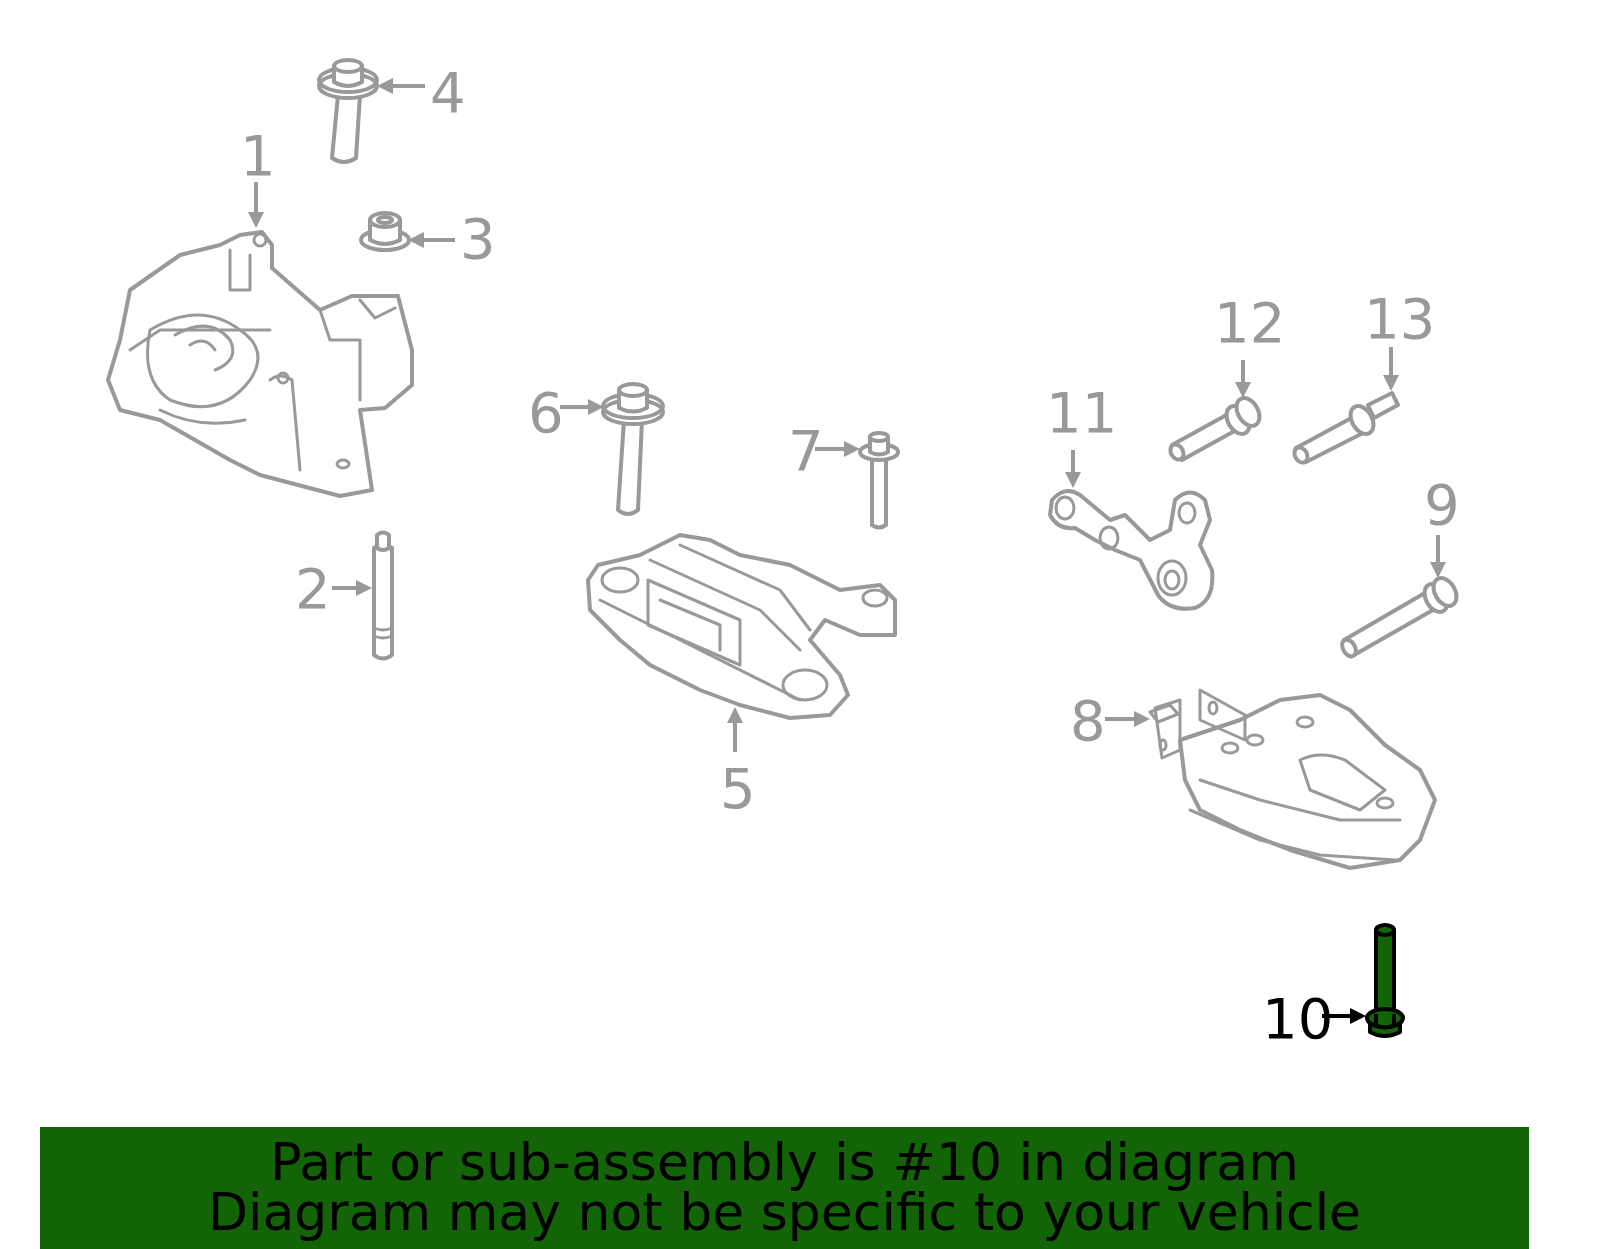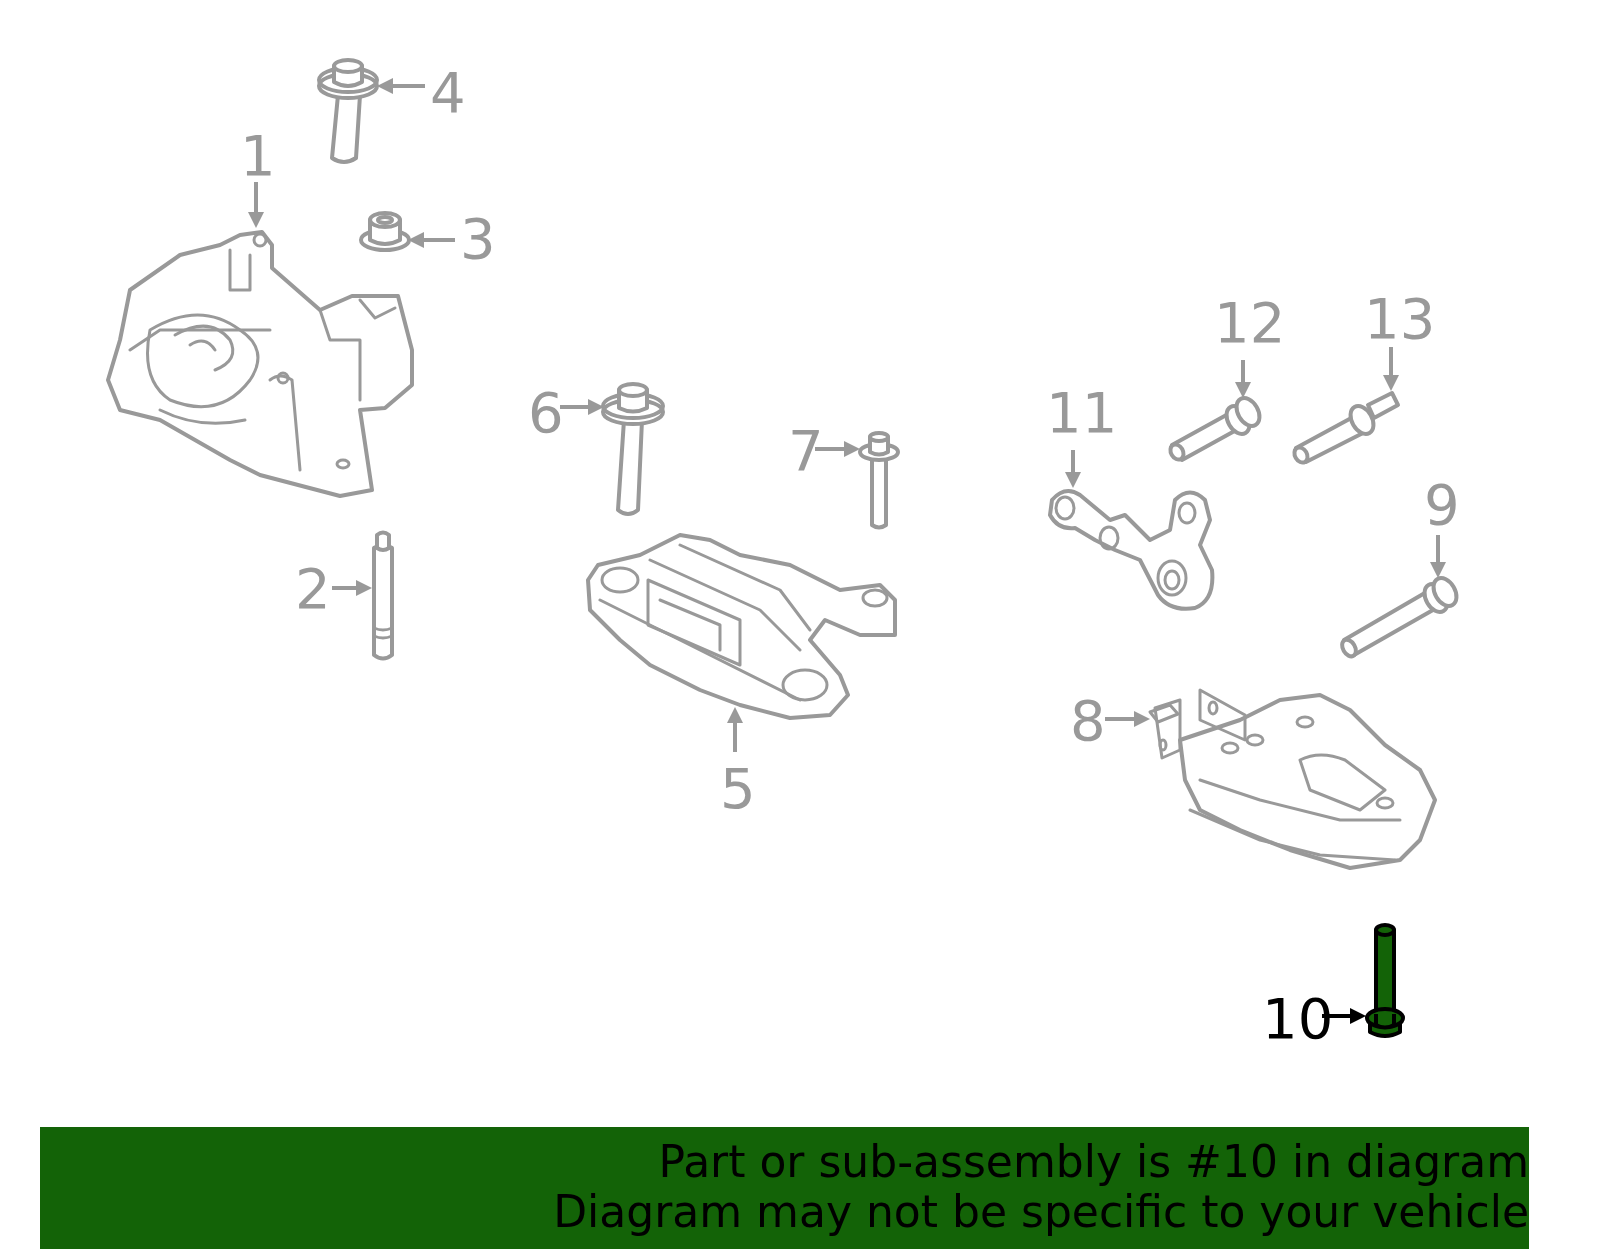--- a/index.html
+++ b/index.html
@@ -8,21 +8,21 @@
   .callout { font-family: "DejaVu Sans", sans-serif; font-size: 56px; fill: #999999; }
   .callout.hl { fill: #000000; }
   .part { fill: none; stroke: #999999; stroke-width: 4; stroke-linejoin: round; stroke-linecap: round; }
   .part-fill { fill: #ffffff; stroke: #999999; stroke-width: 4; stroke-linejoin: round; stroke-linecap: round; }
   .thin { fill: none; stroke: #999999; stroke-width: 3; stroke-linejoin: round; stroke-linecap: round; }
   .lead { stroke: #999999; stroke-width: 4; fill: none; }
   .head { fill: #999999; }
   .hl-part { fill: #136307; stroke: #000000; stroke-width: 4; stroke-linejoin: round; }
   .hl-lead { stroke: #000000; stroke-width: 4; fill: none; }
   .hl-head { fill: #000000; }
-  #banner { position: absolute; left: 40px; top: 1127px; width: 1489px; height: 122px; background: #136307; color: #000000; text-align: right; font-family: "DejaVu Sans", sans-serif; font-size: 44px; line-height: 50px; padding-top: 10px; box-sizing: border-box; }
+  #banner { position: absolute; left: 40px; top: 1127px; width: 1489px; height: 122px; background: #136307; color: #000000; text-align: center; font-family: "DejaVu Sans", sans-serif; font-size: 52px; line-height: 50px; padding-top: 10px; box-sizing: border-box; }
   #banner div { white-space: nowrap; }
 </style>
 </head>
 <body>
 
 <svg id="diagram" viewBox="0 0 1600 1249" xmlns="http://www.w3.org/2000/svg">
 
   <g>
     <path class="part" d="M338 95 L332 158 Q344 166 356 158 L360 95"></path>
     <ellipse class="part-fill" cx="348" cy="86" rx="29" ry="12"></ellipse>

